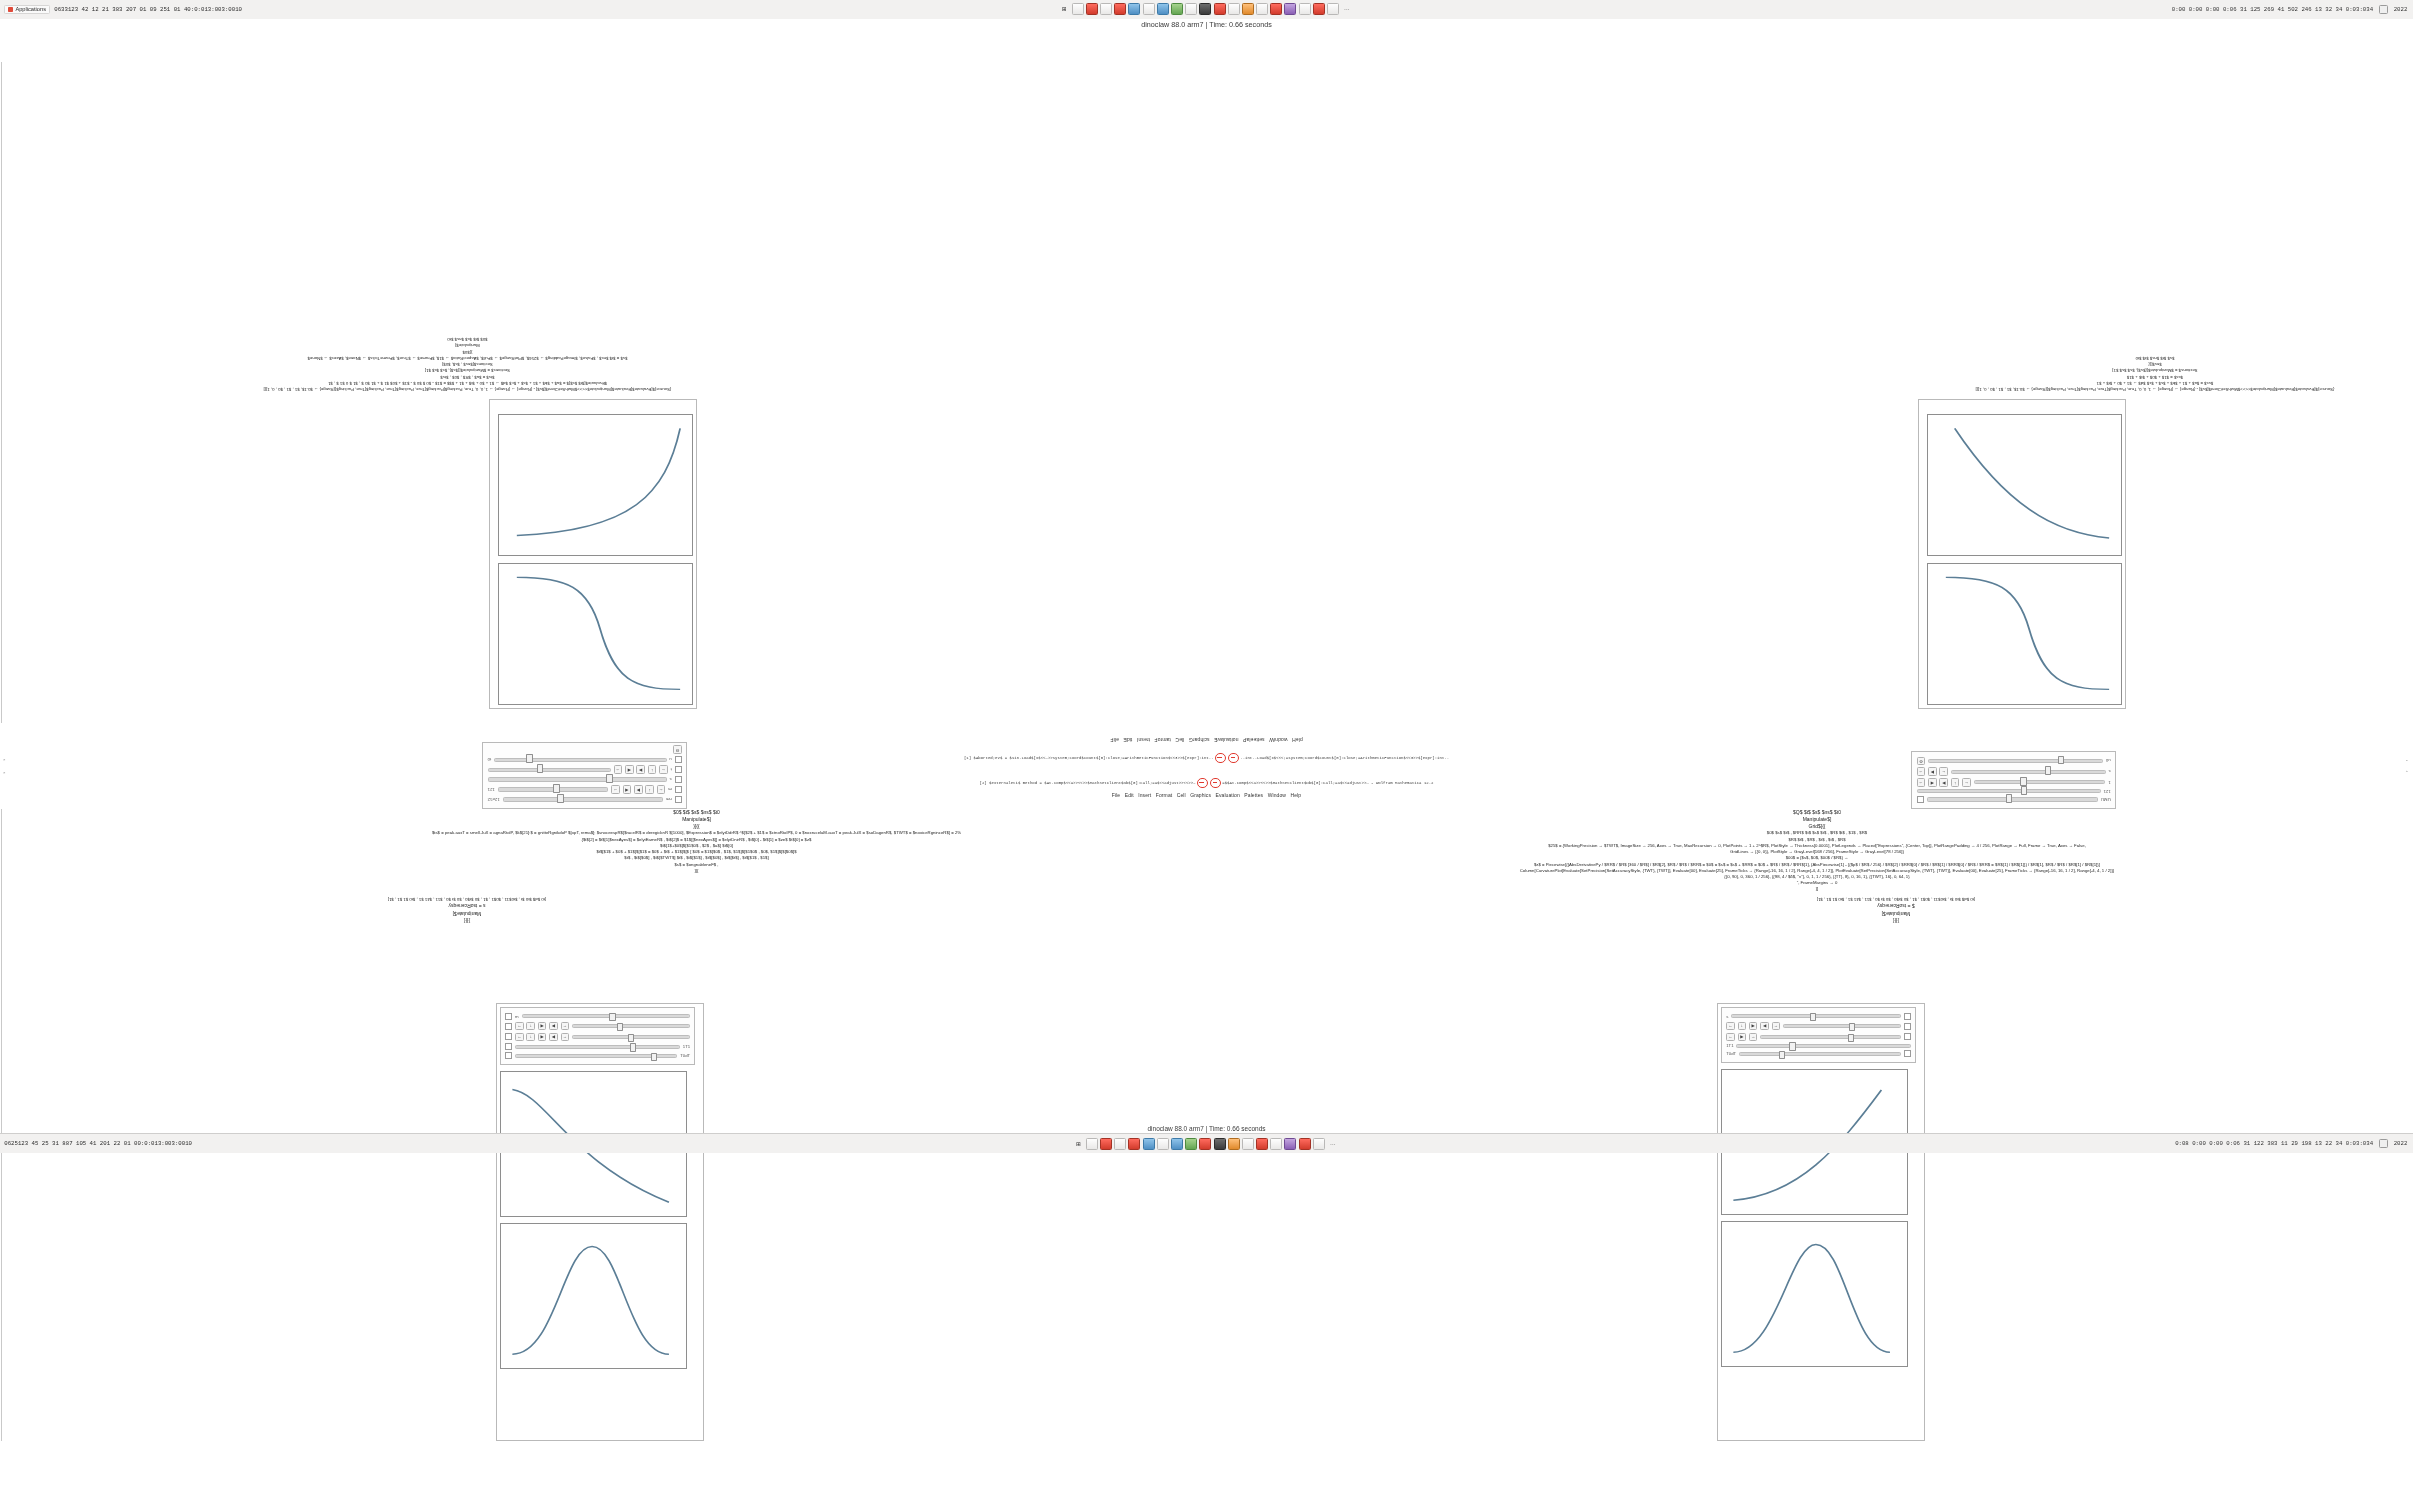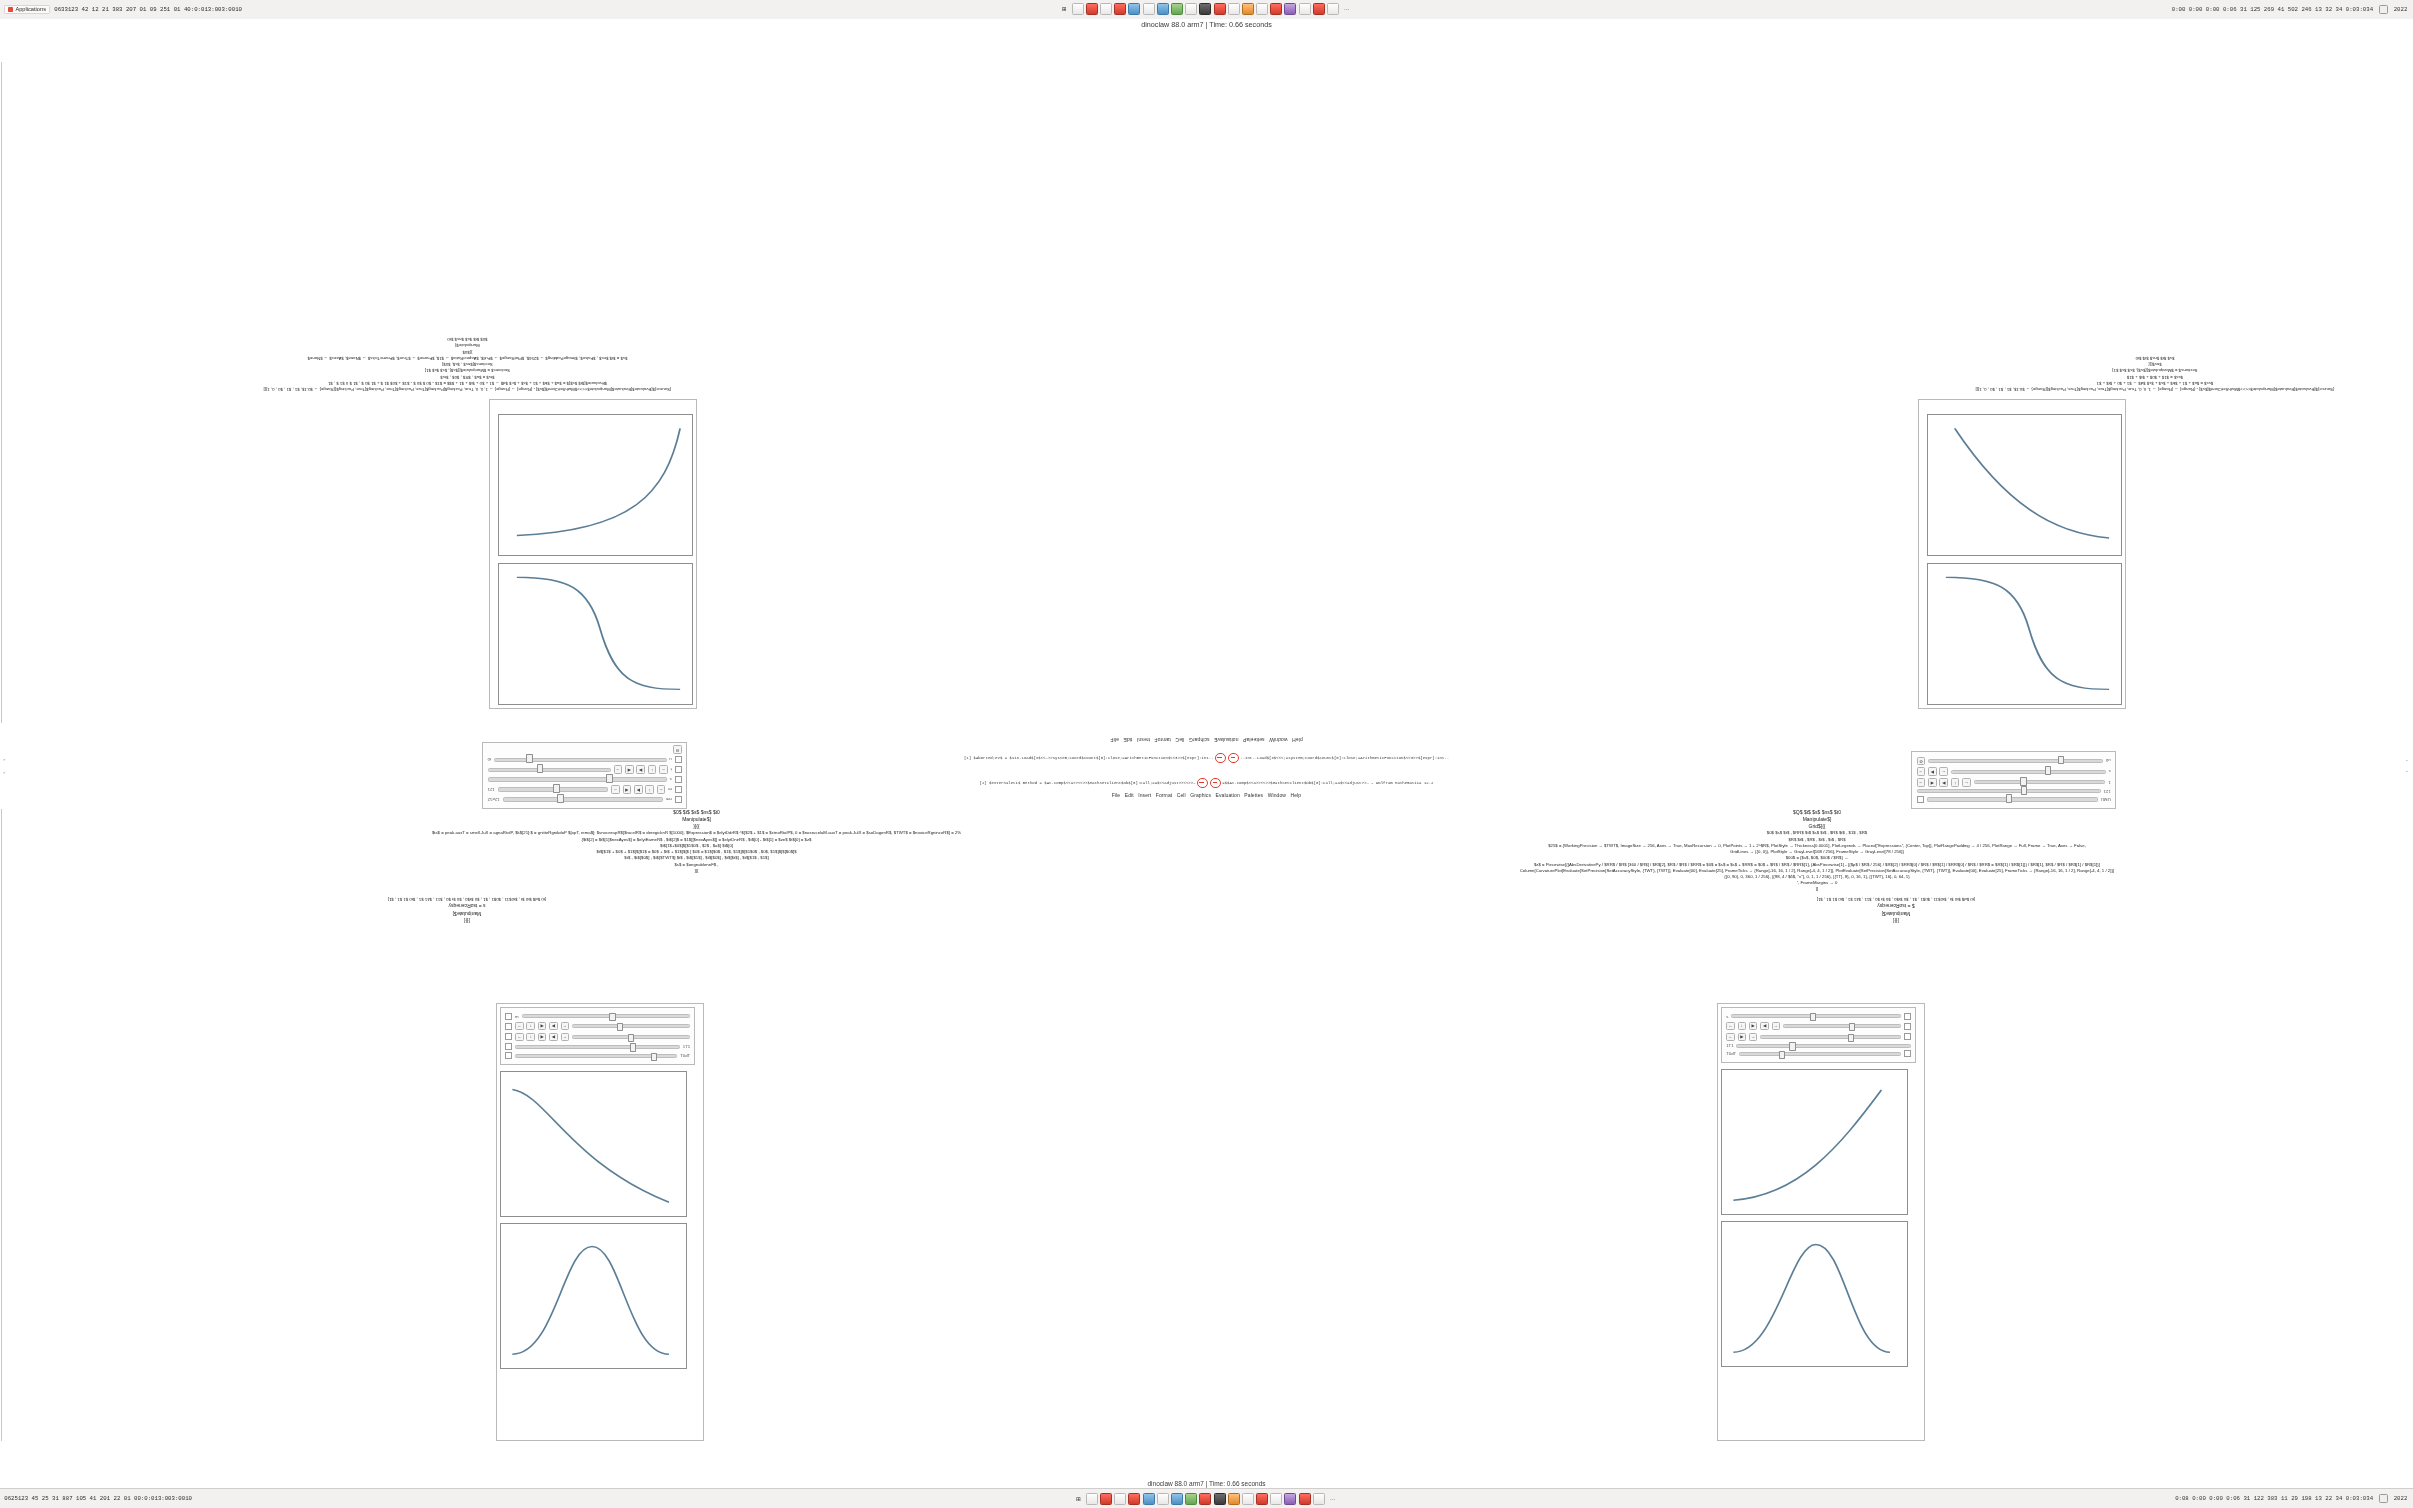--- a/index.html
+++ b/index.html
@@ -1,17 +1,17 @@
 <!DOCTYPE html>
 <html style="font-size:11.5px"><head>
 <meta charset="utf-8">
 <style>
   html,body{margin:0;padding:0;background:#ffffff;}
   body{width:2413px;height:1508px;overflow:hidden;font-family:"Liberation Sans",sans-serif;color:#1a1a1a;}
-  .screen{position:relative;width:2413px;height:1508px;background:#fdfdfd;}
+  .screen{position:relative;width:2413px;height:1153px;background:#fdfdfd;}
 
   
   .panel{position:absolute;left:0;width:2413px;height:18.7px;background:#f2f1f0;border-bottom:0.7px solid #cfcecd;display:flex;align-items:center;font-size:6.5px;color:#2b2b2b;}
   .panel.top{top:0;}
   .panel.bottom{bottom:0;border-bottom:none;border-top:0.7px solid #cfcecd;}
   .panel .left{display:flex;align-items:center;gap:4.3px;padding-left:4.3px;min-width:302px;}
   .panel .center{flex:1;display:flex;align-items:center;justify-content:center;gap:2.2px;}
   .panel .right{display:flex;align-items:center;gap:5.7px;padding-right:5.7px;min-width:302px;justify-content:flex-end;font-size:5.7px;color:#333;}
   .menu-btn{display:flex;align-items:center;gap:2.2px;padding:0.7px 2.9px;border:0.7px solid #d7d6d5;background:#fafafa;border-radius:1.4px;font-size:5.7px;}
   .appsq{width:10px;height:10px;border-radius:1.4px;border:0.7px solid #b9b8b7;background:linear-gradient(#fefefe,#e9e8e7);}

